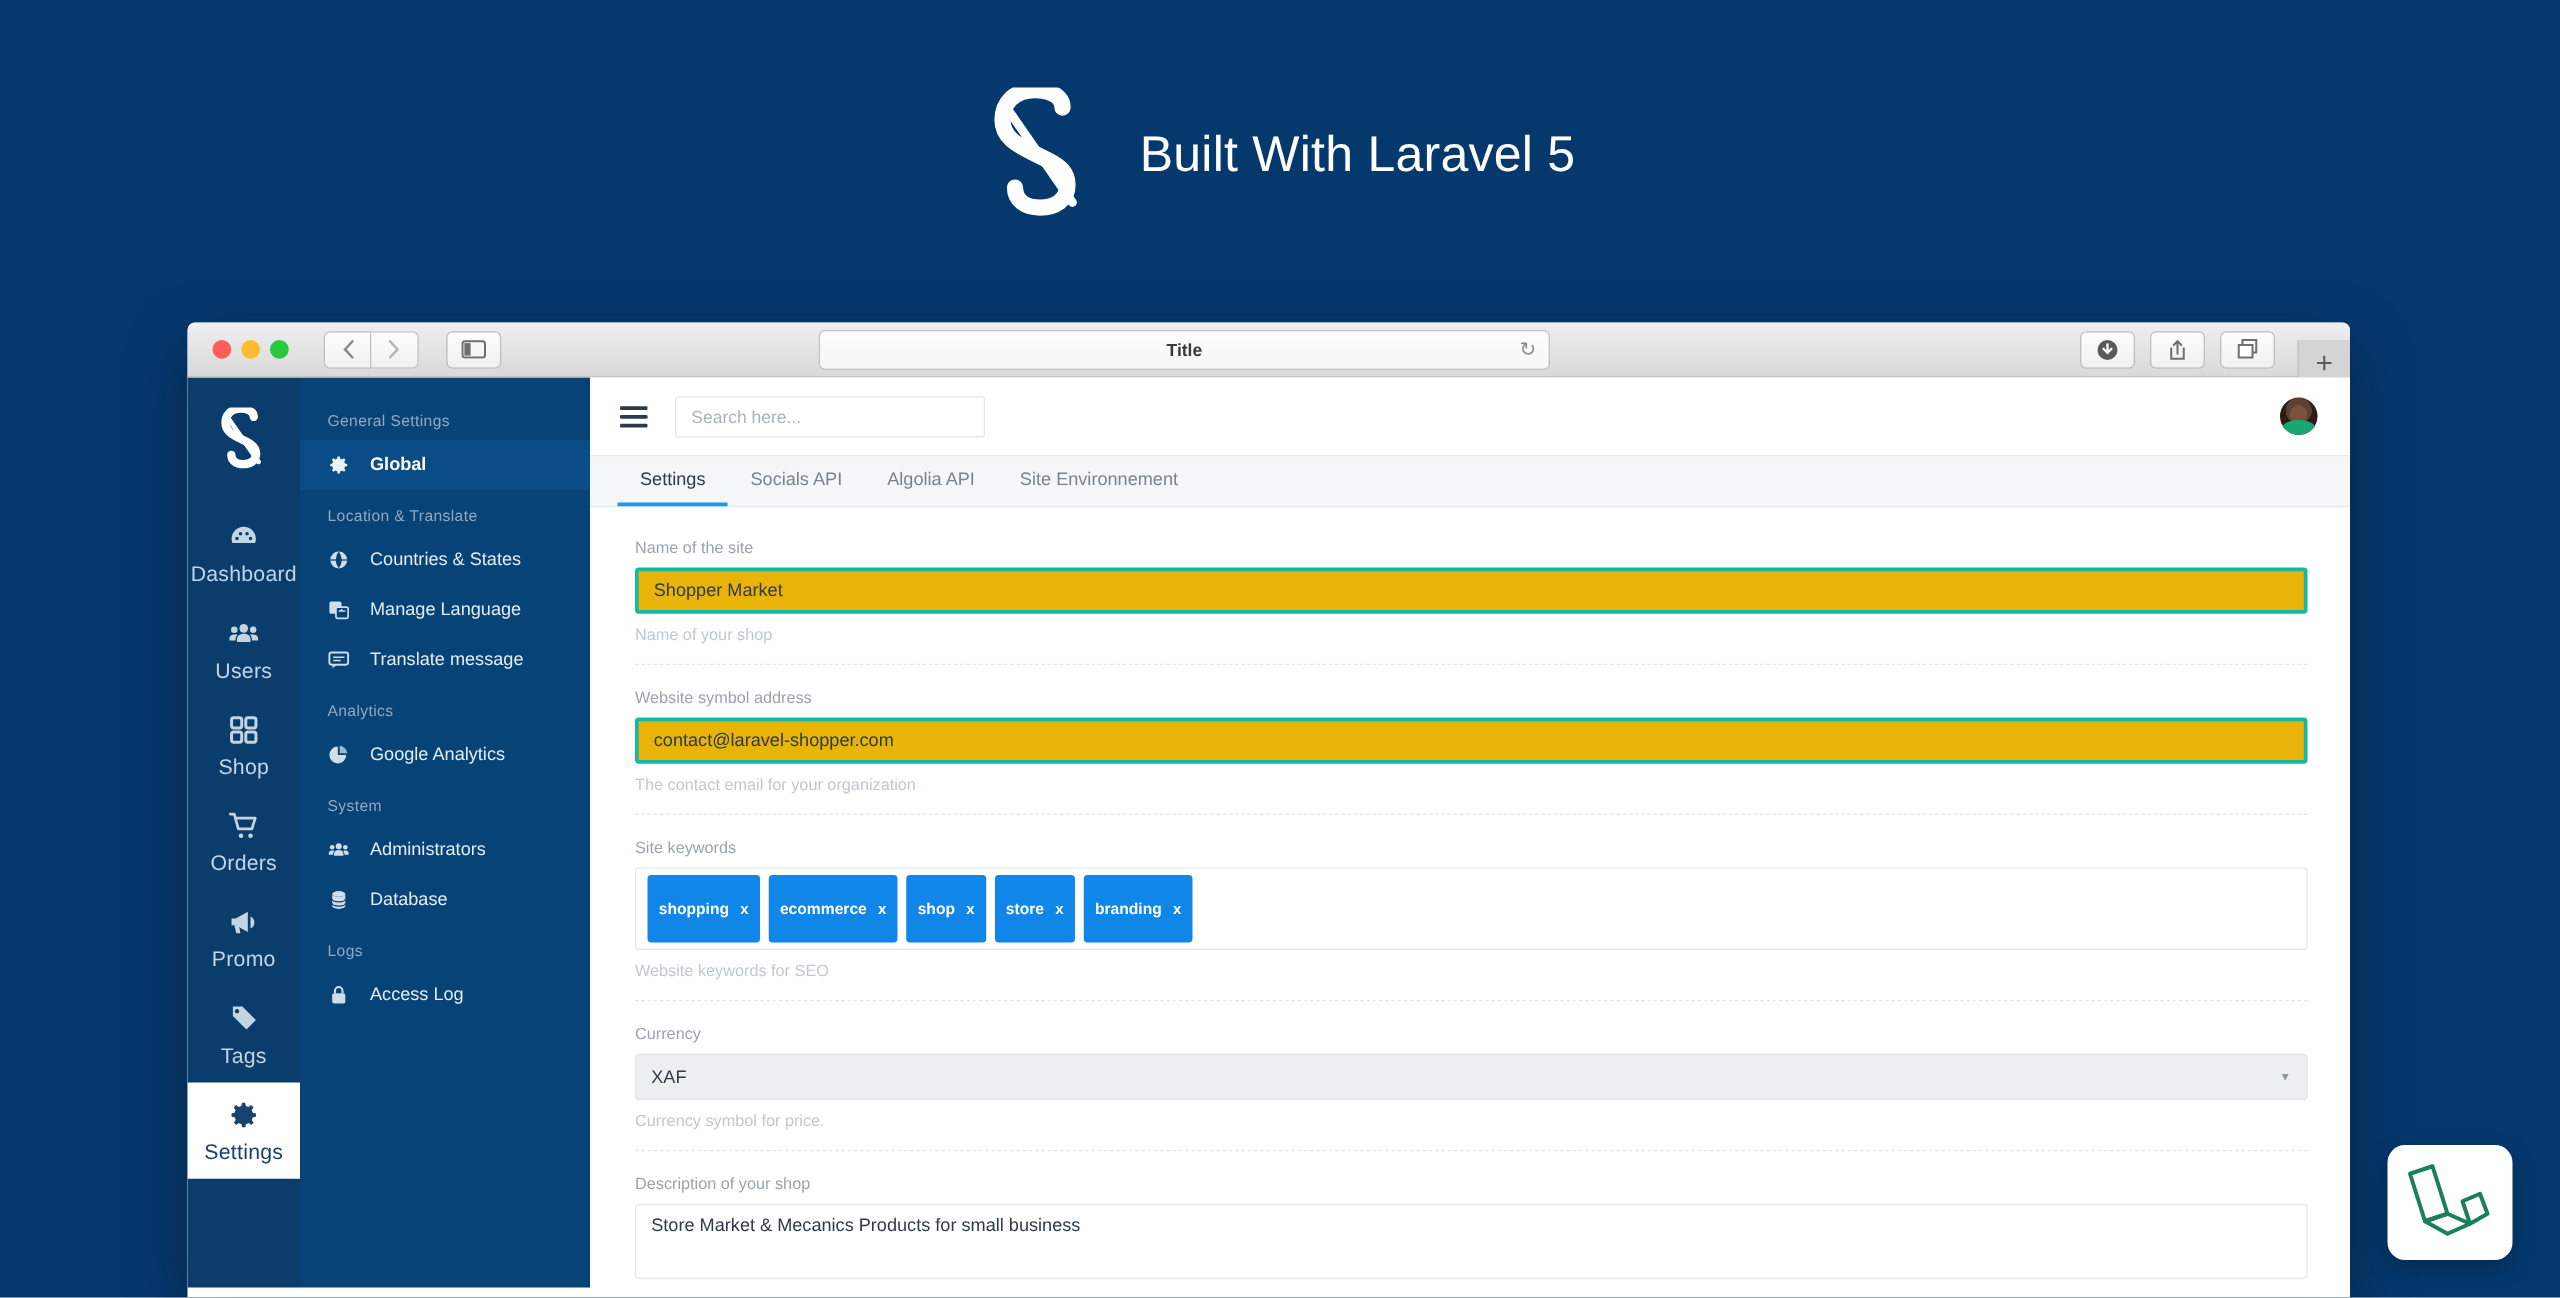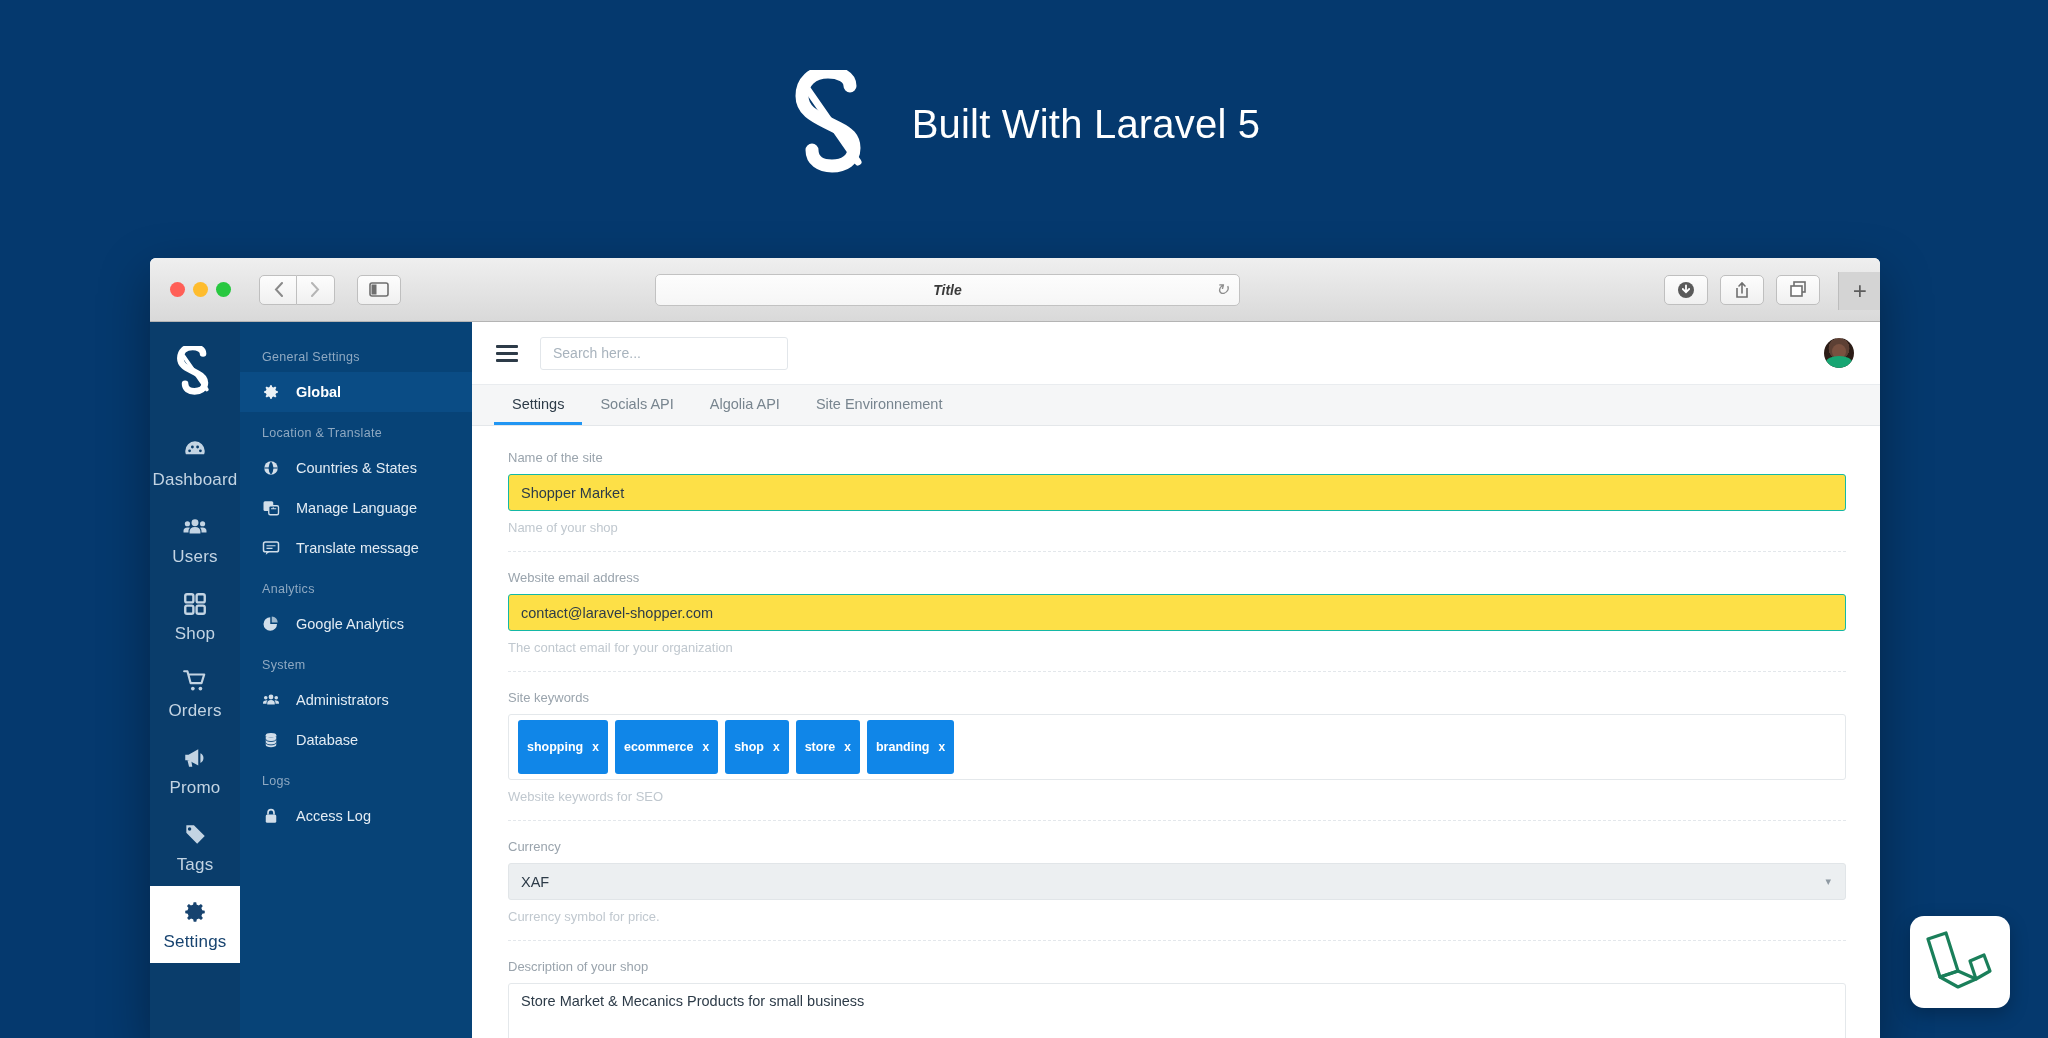--- a/index.html
+++ b/index.html
@@ -26,25 +26,24 @@
 
   
   .browser {
     position: absolute; left: 150px; top: 258px; width: 1730px; height: 780px;
     background: #ffffff;
     box-shadow: 0 18px 50px rgba(0,0,0,.35);
     overflow: hidden;
     border-radius: 6px 6px 0 0;
   }
   .titlebar {
-    height: 64px; background: linear-gradient(#efefef, #d9d9d9);
+    height: 44px; background: linear-gradient(#efefef, #d9d9d9);
     border-bottom: 1px solid #b4b4b4;
     display: flex; align-items: center; padding: 0 14px; gap: 10px;
     position: relative;
-    font-style: italic;
   }
   .lights { display: flex; gap: 8px; align-items: center; padding-left: 6px; }
   .light { width: 15px; height: 15px; border-radius: 50%; }
   .light.red { background: #ff5f57; }
   .light.yellow { background: #febc2e; }
   .light.green { background: #28c840; }
 
   .navgrp { display: flex; margin-left: 18px; }
   .navbtn {
     width: 38px; height: 30px; background: linear-gradient(#fdfdfd,#f0f0f0);
@@ -154,22 +153,22 @@
   .tab.active { color: #2d3b48; border-bottom-color: #2196f3; }
 
   .form {
     flex: 1; padding: 24px 34px 0 36px; overflow: hidden; background: #ffffff;
   }
   .field { padding-bottom: 16px; border-bottom: 1px dashed #e3e7eb; margin-bottom: 18px; }
   .field:last-child { border-bottom: none; }
   .f-label { font-size: 13px; color: #9aa4ad; margin-bottom: 9px; }
   .f-help { font-size: 13px; color: #c0c8cf; margin-top: 9px; }
   .f-input {
-    width: 100%; height: 37px; border: 1px solid #14b8a6; border-radius: 3px;
-    padding: 0 12px; font-size: 14.5px; color: #2d3b48; background: #fde047;
+    width: 100%; height: 37px; border: 3px solid #14b8a6; border-radius: 3px;
+    padding: 0 12px; font-size: 14.5px; color: #2d3b48; background: #eab308;
     font-family: "Liberation Sans", sans-serif; outline: none;
   }
   .f-select {
     width: 100%; height: 37px; border: 1px solid #e1e5e8; border-radius: 3px;
     padding: 0 12px; font-size: 14.5px; color: #2d3b48; background: #eceff1;
     display: flex; align-items: center; position: relative;
   }
   .f-select .caret {
     position: absolute; right: 14px; color: #8f9aa3; font-size: 11px;
   }
@@ -467,21 +466,21 @@
 
       <div class="form">
 
         <div class="field">
           <div class="f-label">Name of the site</div>
           <input class="f-input" type="text" value="Shopper Market" style="">
           <div class="f-help">Name of your shop</div>
         </div>
 
         <div class="field">
-          <div class="f-label">Website email address</div>
+          <div class="f-label">Website symbol address</div>
           <input class="f-input" type="text" value="contact@laravel-shopper.com" style="">
           <div class="f-help">The contact email for your organization</div>
         </div>
 
         <div class="field">
           <div class="f-label">Site keywords</div>
           <div class="tagbox">
             <span class="tag">
               <span>shopping</span>
               <span class="x">x</span>

